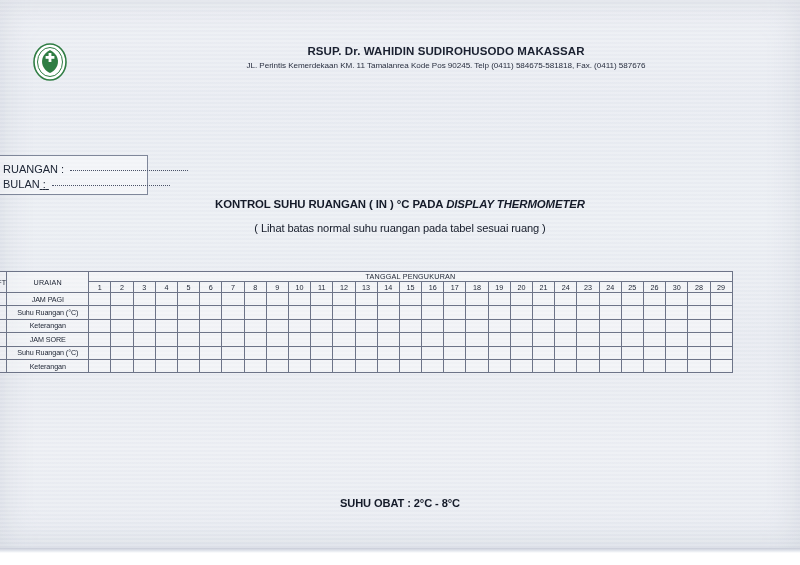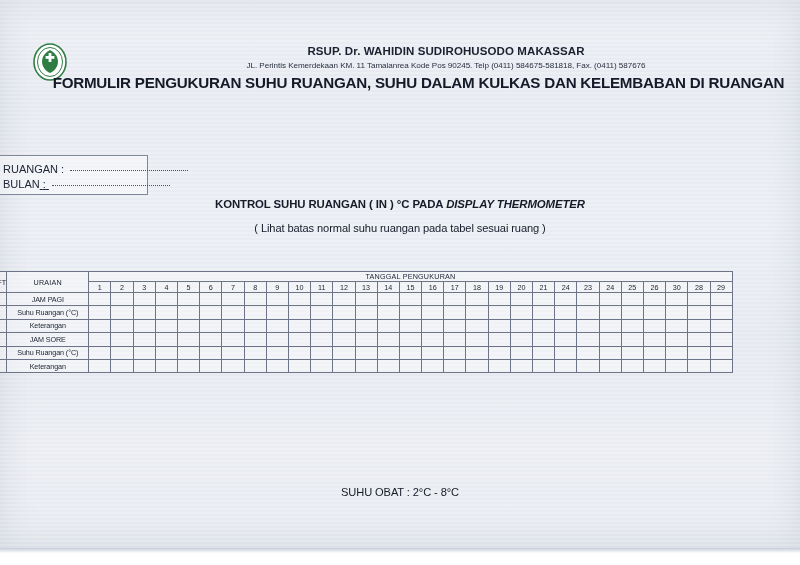--- a/index.html
+++ b/index.html
@@ -50,21 +50,21 @@
   .iddots{display:inline-block;width:118px;border-bottom:1px dotted #4a5267;
           vertical-align:2px;margin-left:3px;}
 
   
   .sect{position:absolute;width:800px;text-align:center;}
   .sect .l1{font-size:11.4px;font-weight:bold;color:#151b29;letter-spacing:-.1px;}
   .sect .l2{font-size:11.1px;color:#151b29;margin-top:12px;letter-spacing:-.1px;}
   .sect .l1 em,.sect .l2 em{font-style:italic;}
   .s1{left:0;top:64px;}
   .s2{left:0;top:211px;}
-  .s2 .l2{font-weight:normal;margin-top:3px;}
+  .s2 .l2{font-weight:bold;margin-top:14px;}
 
   
   table.grid{border-collapse:collapse;table-layout:fixed;
              background:rgba(255,255,255,.30);}
   table.grid th,table.grid td{
     border:1px solid #6d7488;
     font-size:7.2px;font-weight:normal;color:#1b2231;
     padding:0;text-align:center;vertical-align:middle;
     background:rgba(255,255,255,.16);
   }
@@ -98,21 +98,20 @@
       <svg width="40" height="40" viewBox="0 0 40 40">
         <ellipse cx="20" cy="20" rx="16" ry="18" fill="#ffffff" stroke="#2f7d43" stroke-width="1.6"></ellipse>
         <ellipse cx="20" cy="20" rx="12.5" ry="14.5" fill="#ffffff" stroke="#2f7d43" stroke-width="1"></ellipse>
         <path d="M20 8 C12 12 10 20 14 26 C16 29 18 30 20 31 C22 30 24 29 26 26 C30 20 28 12 20 8 Z" fill="#2f7d43"></path>
         <rect x="18.6" y="11" width="2.8" height="9" fill="#ffffff"></rect>
         <rect x="15.6" y="14" width="8.8" height="2.8" fill="#ffffff"></rect>
       </svg>
     </div>
     <div class="org">RSUP. Dr. WAHIDIN SUDIROHUSODO MAKASSAR</div>
     <div class="addr">JL. Perintis Kemerdekaan KM. 11 Tamalanrea Kode Pos 90245. Telp (0411) 584675-581818, Fax. (0411) 587676</div>
-    <div class="formtitle">FORMULIR PENGUKURAN SUHU RUANGAN, SUHU DALAM KULKAS DAN KELEMBABAN DI RUANGAN</div>
   </div>
 
   <div class="idbox">
     <div class="idrow r1">
       <span class="idlbl">RUANGAN</span>
       <span>:</span>
       <span class="iddots"></span>
     </div>
     <div class="idrow r2">
       <span class="idlbl">BULAN</span>

